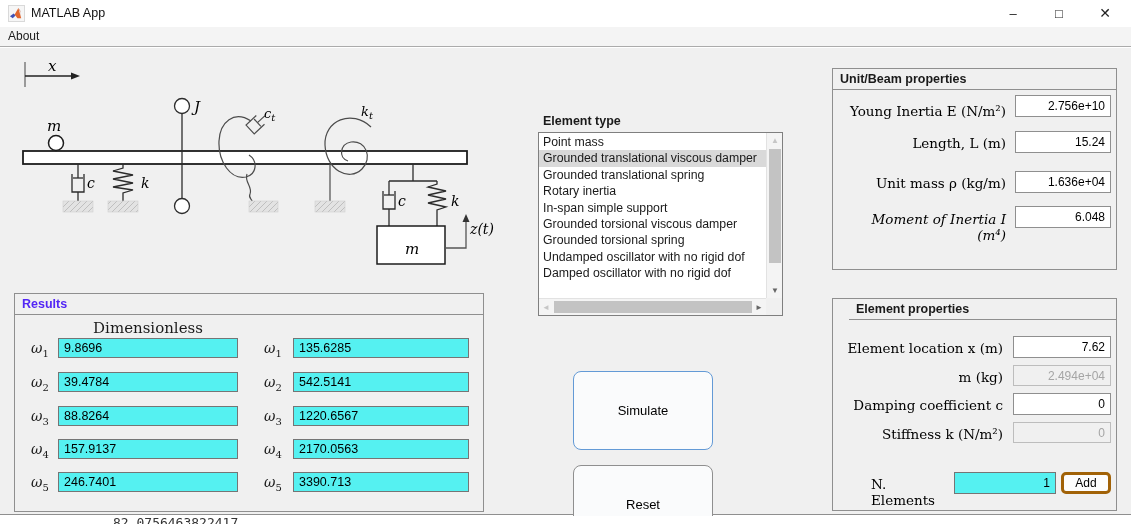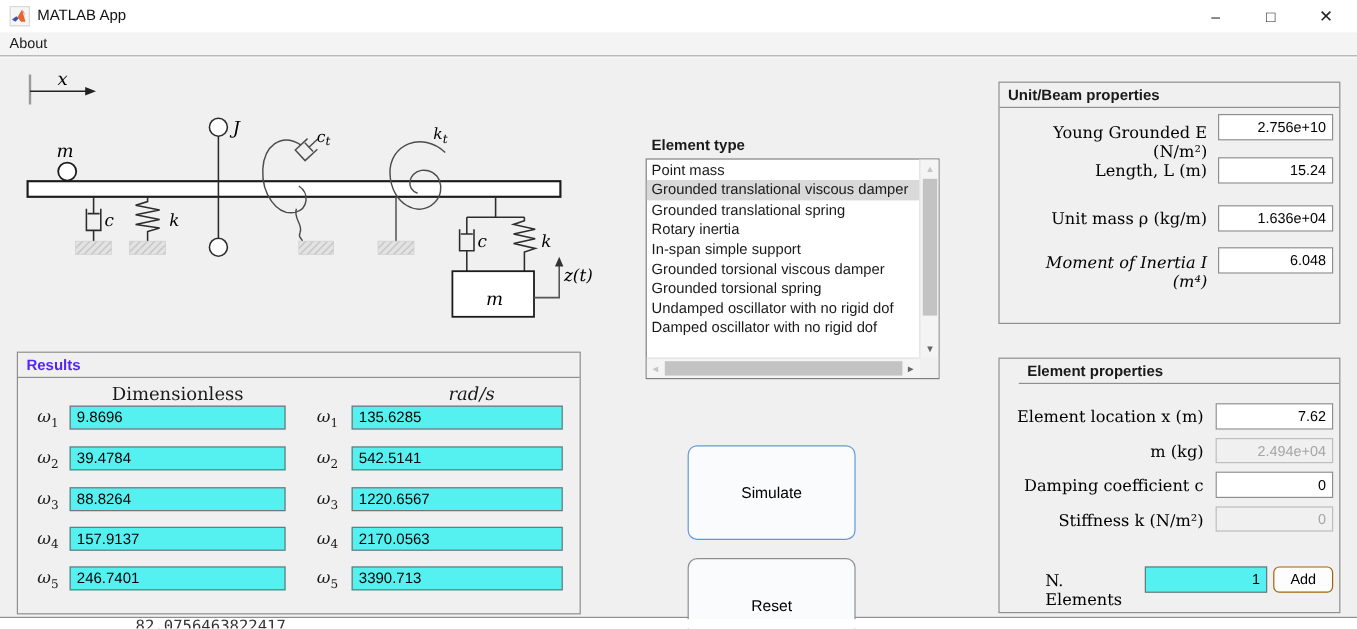--- a/index.html
+++ b/index.html
@@ -54,21 +54,21 @@
   .omega { position:absolute; font-family:"DejaVu Serif","Liberation Serif",serif; font-style:italic; font-size:14px; }
   .omega sub { font-size:10px; font-style:normal; }
   .rfield { position:absolute; background:#55f1f1; border:1px solid #757575; font-size:12.5px; padding:0 0 0 5px;
             font-family:"Liberation Sans",sans-serif; color:#000; text-align:left; }
 
   
   .big-btn { position:absolute; left:573px; width:140px; background:#fafbfc; border-radius:8px;
              font-size:13px; text-align:center; color:#000; font-family:"Liberation Sans",sans-serif; }
   .btn-simulate { top:323px; height:79px; border:1px solid #639ad6; line-height:77px; }
   .btn-reset { top:417px; height:80px; border:1px solid #8f8f8f; line-height:78px; }
-  .add-btn { position:absolute; border:1px solid #a16207; background:#fdfdfd; border-radius:5px;
+  .add-btn { position:absolute; border:3px solid #a16207; background:#fdfdfd; border-radius:5px;
              font-size:12px; text-align:center; }
   .cyan-in { background:#55f1f1 !important; }
 </style>
 </head>
 <body>
 
 <div class="screenshot">
 
   <div class="titlebar">
     <div class="app-icon">
@@ -192,34 +192,33 @@
       <div class="hsb">
         <div class="arr dis" style="left:0;">◄</div>
         <div class="thumb"></div>
         <div class="arr en" style="right:0;">►</div>
       </div>
       <div class="sb-corner"></div>
     </div>
 
     <div class="panel" style="left:832px; top:20px; width:285px; height:202px;">
       <div class="panel-header">Unit/Beam properties</div>
-      <div class="flabel math" style="left:8px; top:34px; width:165px;">Young Grounded E (N/m²)</div>
+      <div class="flabel math" style="left:8px; top:34px; width:165px;">Young Inertia E (N/m²)</div>
       <input class="efield" style="left: 182px; top: 26px; width: 96px; height: 22px;" value="2.756e+10">
       <div class="flabel math" style="left:8px; top:66px; width:165px;">Length, L (m)</div>
       <input class="efield" style="left: 182px; top: 62px; width: 96px; height: 22px;" value="15.24">
       <div class="flabel math" style="left:8px; top:106px; width:165px;">Unit mass ρ (kg/m)</div>
       <input class="efield" style="left: 182px; top: 102px; width: 96px; height: 22px;" value="1.636e+04">
       <div class="flabel math" style="left:8px; top:142px; width:165px;font-style:italic;">Moment of Inertia I (m⁴)</div>
       <input class="efield" style="left: 182px; top: 137px; width: 96px; height: 22px;" value="6.048">
     </div>
 
     <div class="panel" style="left:14px; top:245px; width:470px; height:219px;">
       <div class="panel-header results-title">Results</div>
       <div class="col-head math" style="left:43px; top:25px; width:180px;">Dimensionless</div>
-      <div class="col-head math ital" style="left:278px; top:25px; width:200px;">rad/s</div>
 
       <div class="omega" style="left:16px; top:46px;"><span>ω</span><sub>1</sub></div>
       <input class="rfield cyan-in" style="left: 43px; top: 44px; width: 180px; height: 20px;" value="9.8696">
       <div class="omega" style="left:249px; top:46px;"><span>ω</span><sub>1</sub></div>
       <input class="rfield cyan-in" style="left: 278px; top: 44px; width: 176px; height: 20px;" value="135.6285">
 
       <div class="omega" style="left:16px; top:80px;"><span>ω</span><sub>2</sub></div>
       <input class="rfield cyan-in" style="left: 43px; top: 78px; width: 180px; height: 20px;" value="39.4784">
       <div class="omega" style="left:249px; top:80px;"><span>ω</span><sub>2</sub></div>
       <input class="rfield cyan-in" style="left: 278px; top: 78px; width: 176px; height: 20px;" value="542.5141">

